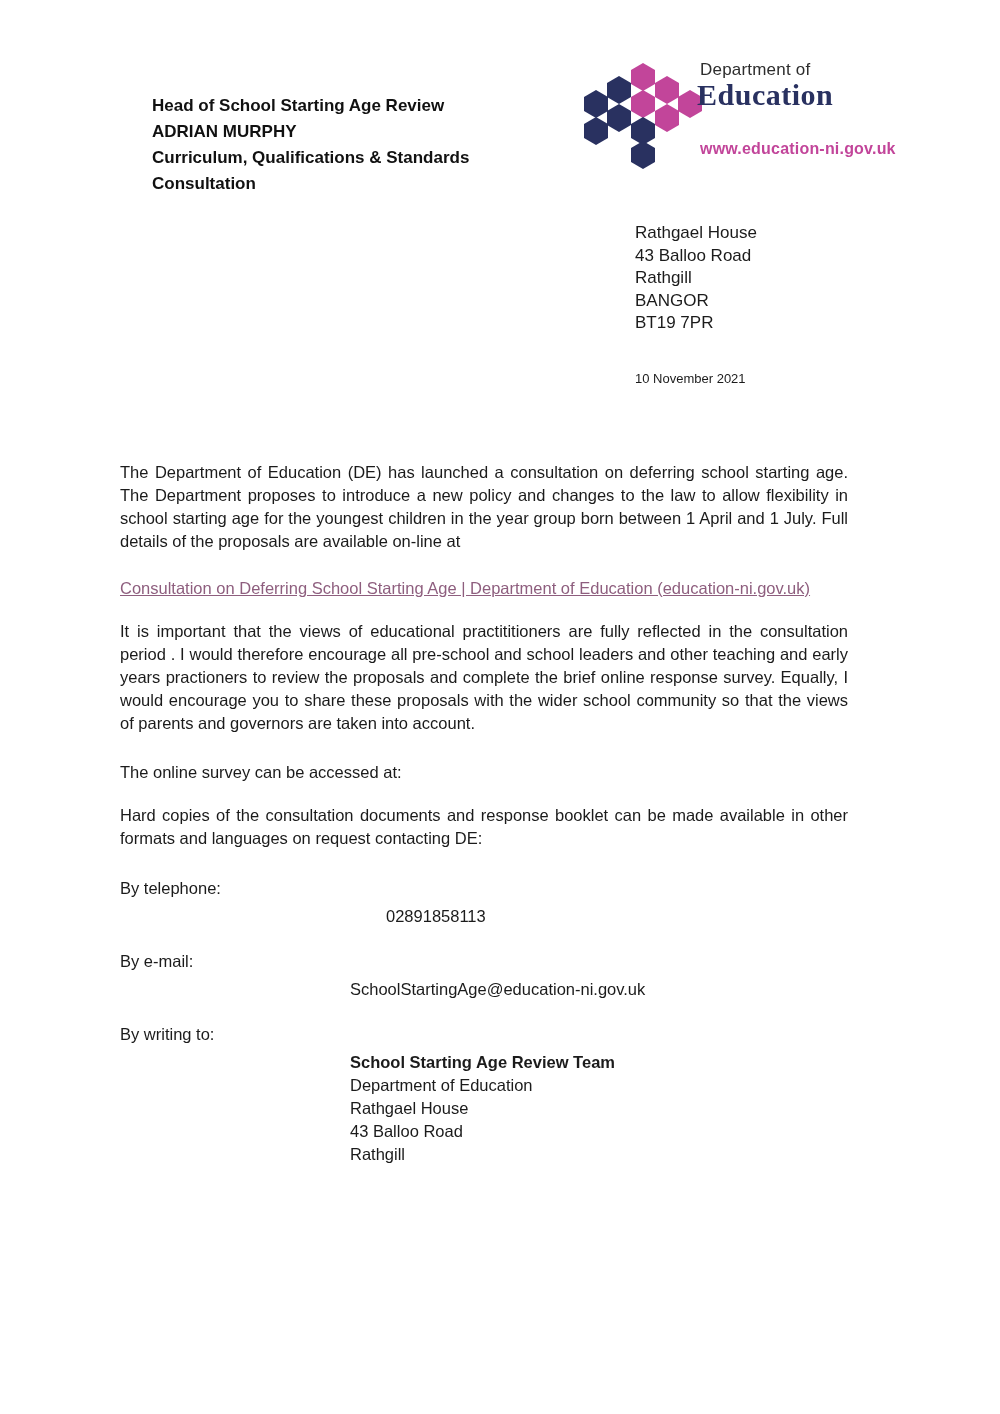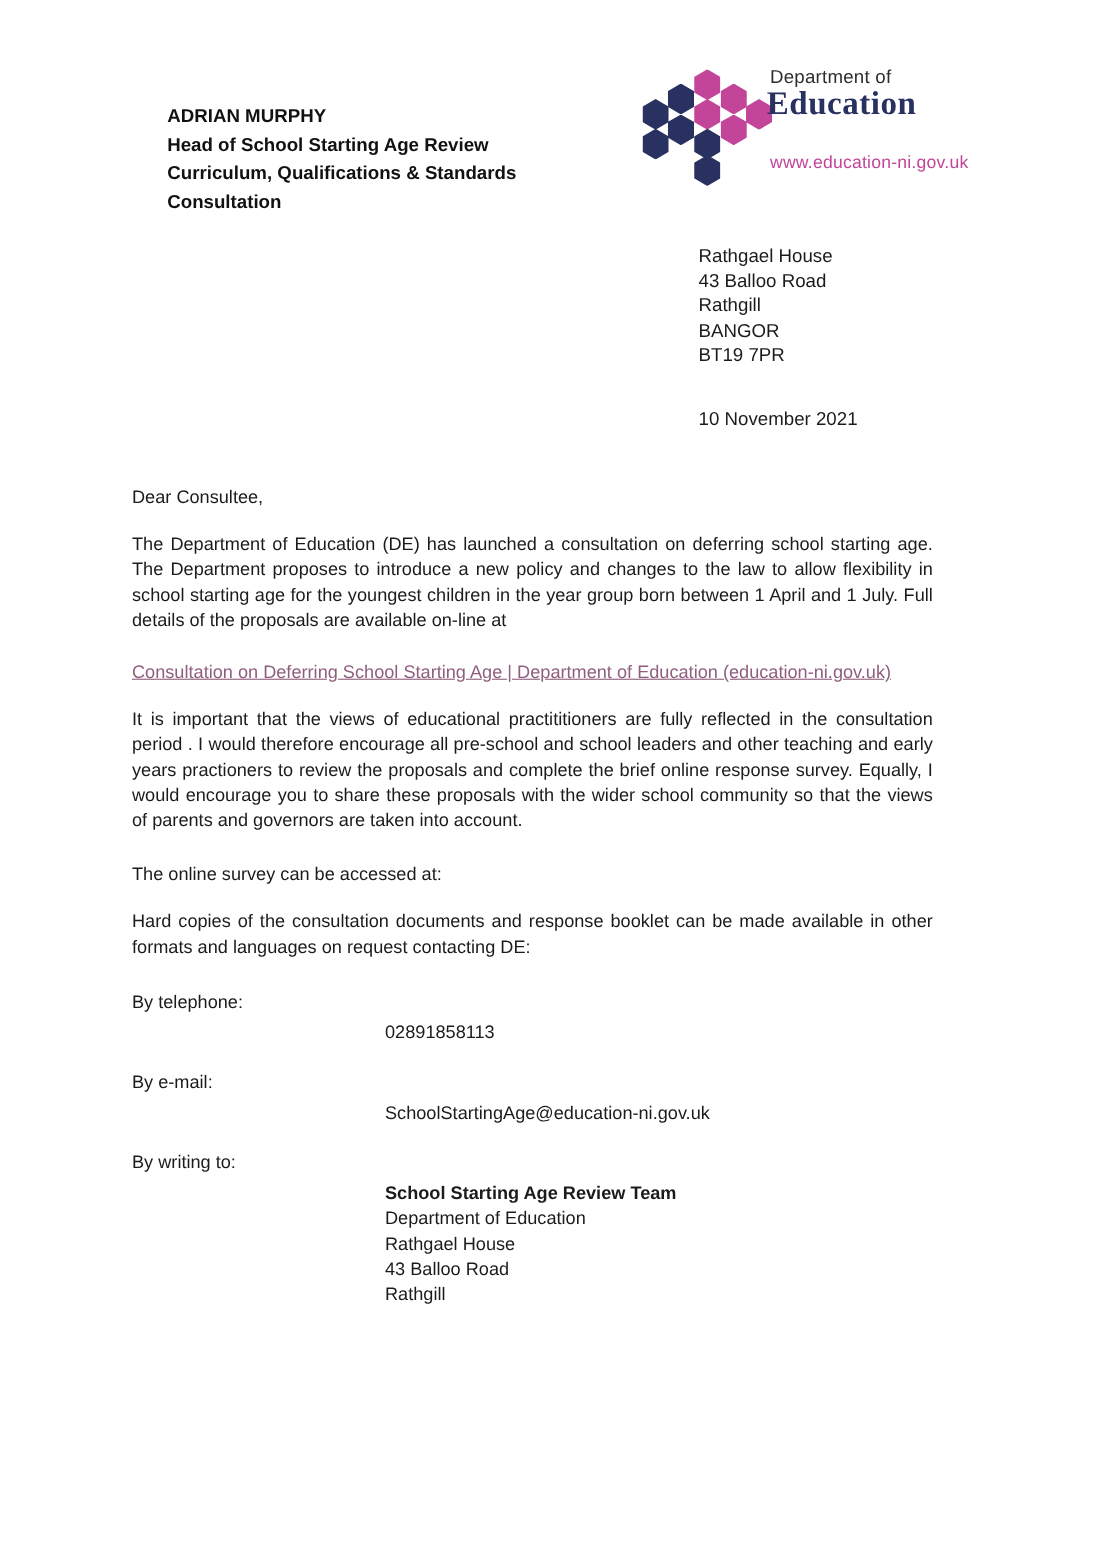--- a/index.html
+++ b/index.html
@@ -29,63 +29,63 @@
     font-size:17px;color:#2d2d2d;letter-spacing:.2px;
   }
   .logo-edu{
     position:absolute;left:113px;top:20px;
     font-family:"Liberation Serif","DejaVu Serif",serif;
     font-weight:bold;font-size:30px;color:var(--navy,#293160);
     letter-spacing:.5px;
   }
   .logo-url{
     position:absolute;left:116px;top:82px;
-    font-size:16px;font-weight:normal;color:var(--pink,#c2459a);
+    font-size:16px;font-weight:bold;color:var(--pink,#c2459a);
     letter-spacing:.2px;
   }
   .addr{
     position:absolute;left:635px;top:222px;
     font-size:17px;line-height:22.5px;
   }
   .date{
     position:absolute;left:635px;top:371px;
-    font-size:17px;
+    font-size:13px;
   }
   
   .body{
     position:absolute;left:120px;top:441px;width:728px;
     font-size:16.5px;line-height:23px;
   }
   .heading{font-weight:bold;font-size:17.5px;margin-top:47px;letter-spacing:.1px;}
   .para{text-align:justify;margin-top:20px;}
   .plain{margin-top:26px;}
   .linkblock{margin-top:24px;text-align:justify;}
   a.doclink{
     color:var(--link,#8e5e7e);
     text-decoration:underline;
     text-decoration-color:var(--link,#8e5e7e);
     cursor:pointer;
   }
   
   .contact{margin-top:27px;}
   .crow{display:flex;margin-top:22px;align-items:flex-start;}
-  .crow:first-child{margin-top:0;}
+  .crow:first-child{margin-top:0;gap:36px;}
   .clabel{flex:0 0 230px;}
   .cvalue{flex:1;margin-top:28px;}
   .cvalue .b{font-weight:bold;}
   .cvalue div{line-height:23px;}
 </style>
 </head>
 <body>
 
 <div class="page">
 
   <div class="sender">
+    <div>Head of School Starting Age Review</div>
     <div>ADRIAN MURPHY</div>
-    <div>Head of School Starting Age Review</div>
     <div>Curriculum, Qualifications &amp; Standards</div>
     <div>Consultation</div>
   </div>
 
   <div class="logo">
     <div class="hexwrap">
       <div class="hex p" style="left:47px;top:1px"></div>
       <div class="hex n" style="left:23px;top:14px"></div>
       <div class="hex p" style="left:71px;top:14px"></div>
       <div class="hex n" style="left:0px;top:28px"></div>
@@ -106,21 +106,20 @@
     <div>Rathgael House</div>
     <div>43 Balloo Road</div>
     <div>Rathgill</div>
     <div>BANGOR</div>
     <div>BT19 7PR</div>
   </div>
 
   <div class="date">10 November 2021</div>
 
   <div class="body">
-    <div class="salutation">Dear Consultee,</div>
 
 
     <div class="para">The Department of Education (DE) has launched a consultation on deferring school starting age. The Department proposes to introduce a new policy and changes to the law to allow flexibility in school starting age for the youngest children in the year group born between 1 April and 1 July. Full details of the proposals are available on-line at</div>
 
     <div class="linkblock">
       <a class="doclink">Consultation on Deferring School Starting Age | Department of Education (education-ni.gov.uk)</a>
     </div>
 
     <div class="para">It is important that the views of educational practititioners are fully reflected in the consultation period . I would therefore encourage all pre-school and school leaders and other teaching and early years practioners to review the proposals and complete the brief online response survey. Equally, I would encourage you to share these proposals with the wider school community so that the views of parents and governors are taken into account.</div>
 

